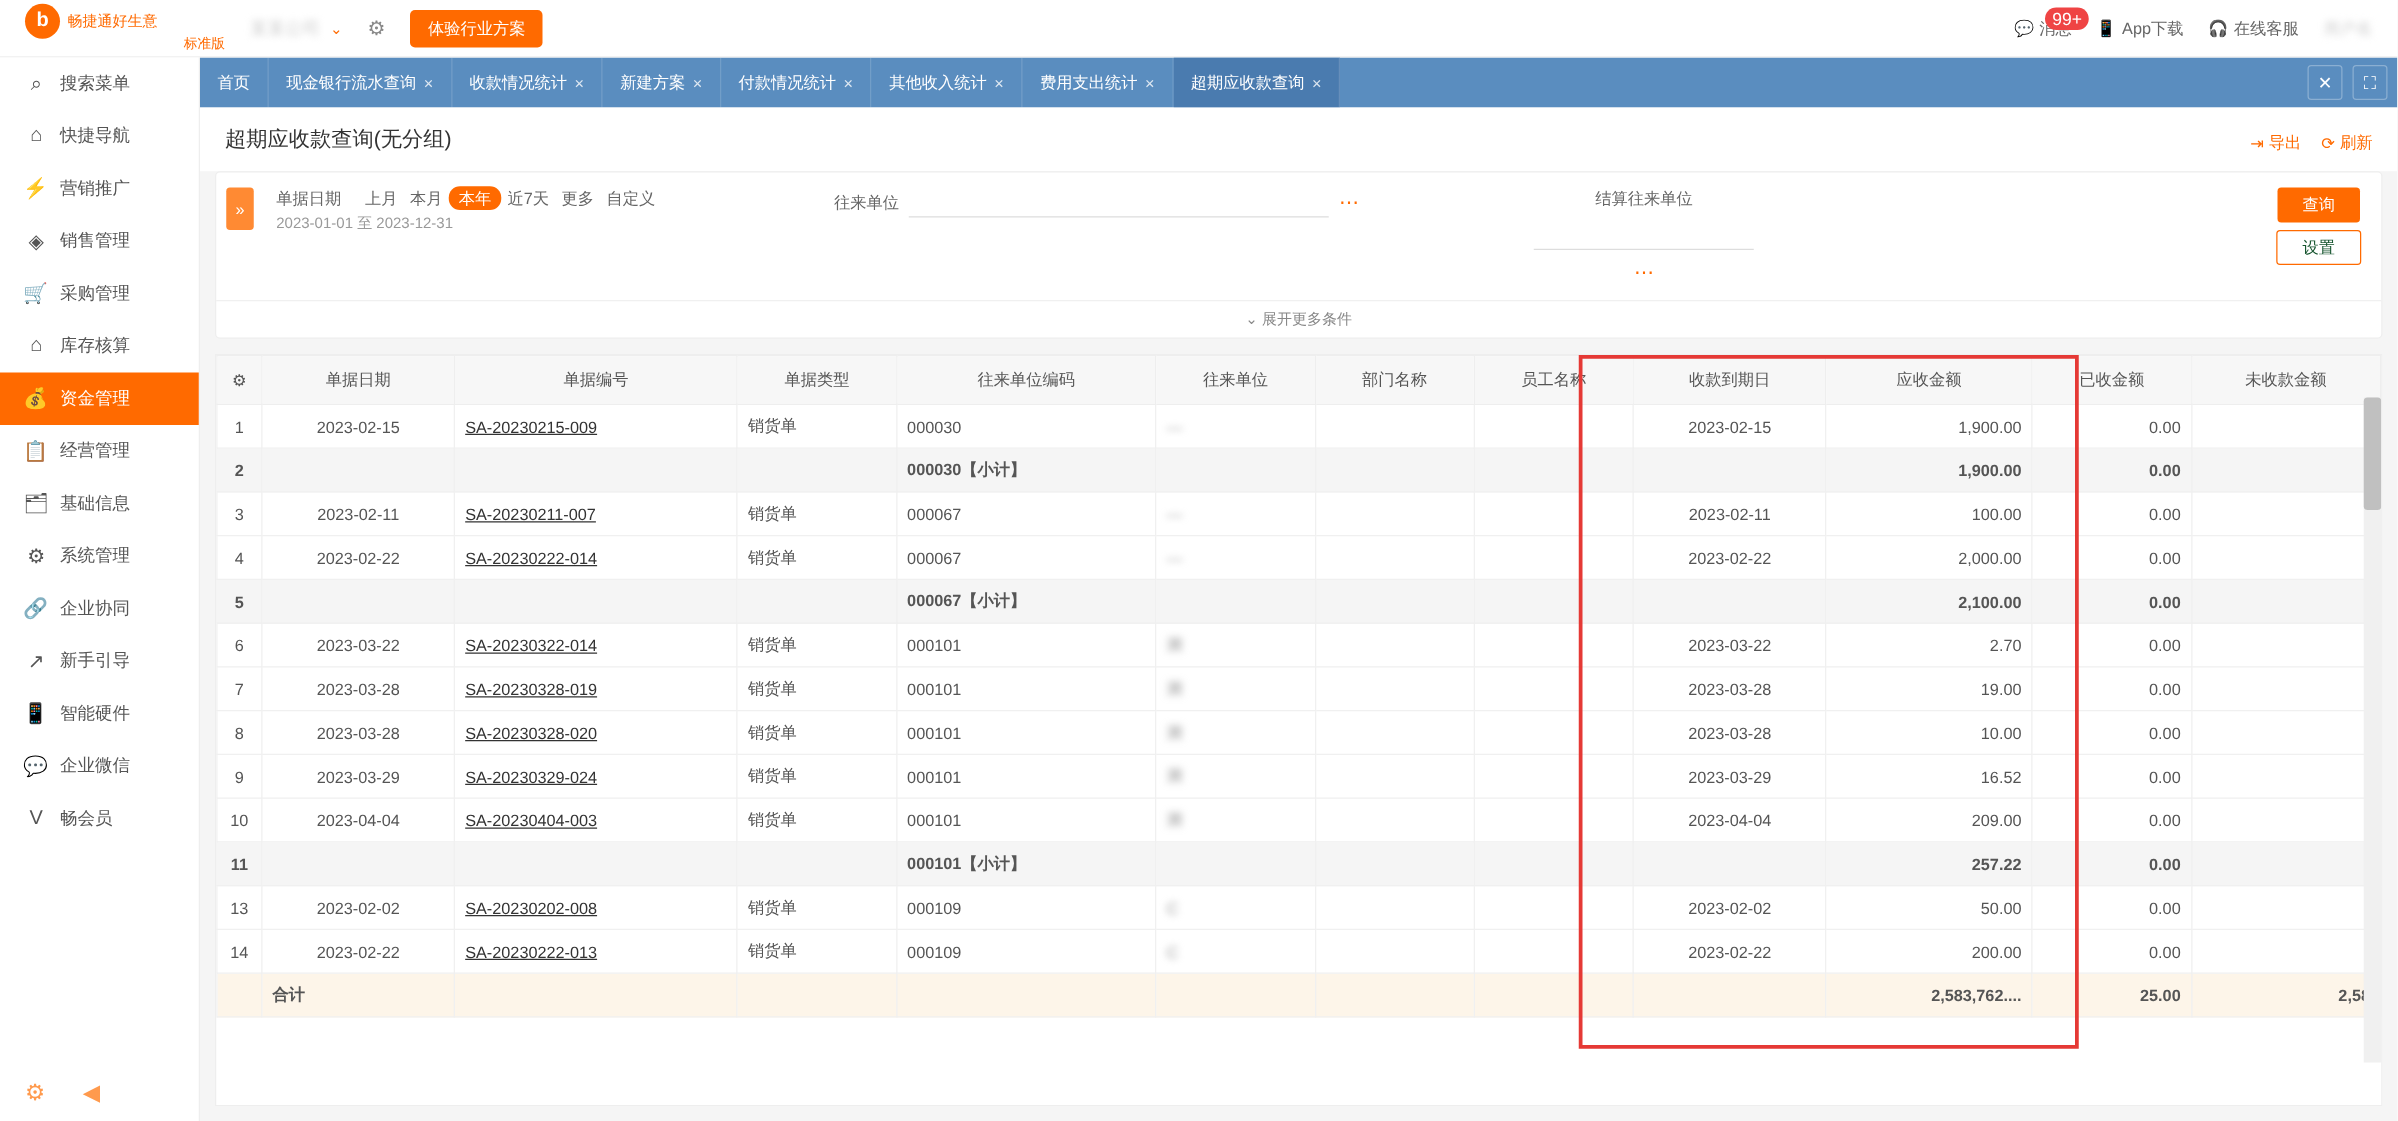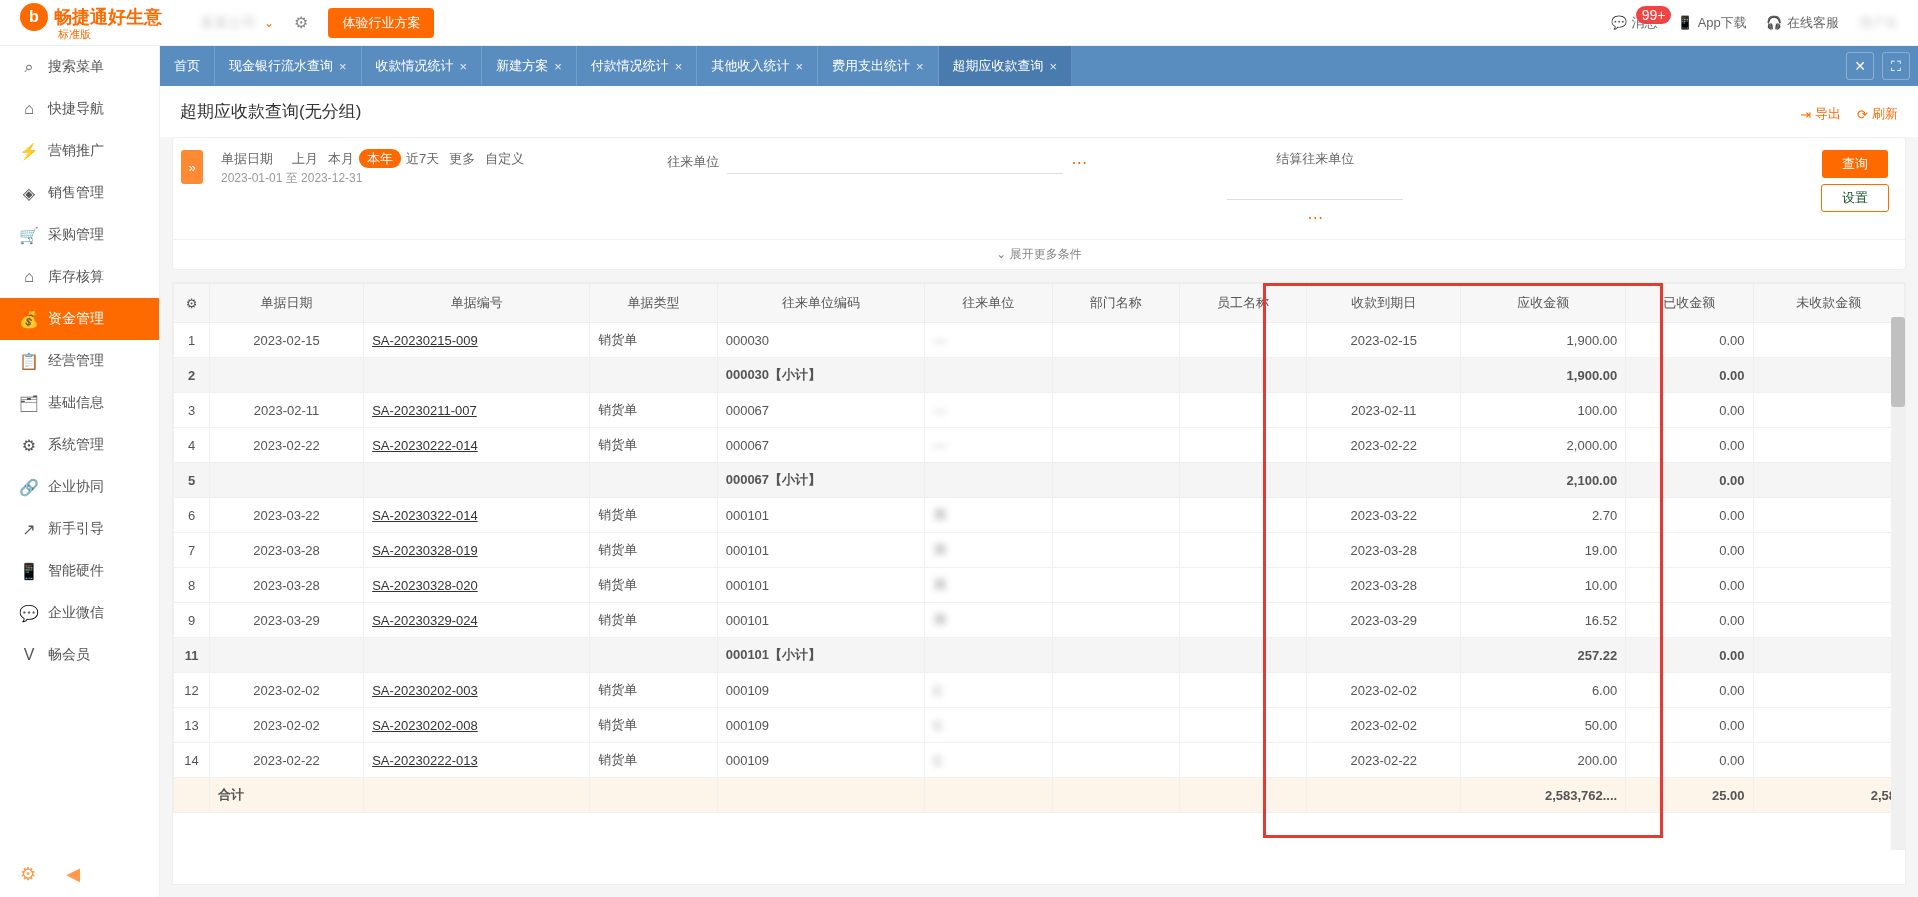--- a/index.html
+++ b/index.html
@@ -2,22 +2,22 @@
 <html><head>
   <meta charset="utf-8">
   <style>
     * { margin: 0; padding: 0; box-sizing: border-box; font-family: "Microsoft YaHei", Arial, sans-serif; }
     body { background: #f5f5f5; width: 1918px; height: 897px; overflow: hidden; }
     
     
     .top-header { height: 46px; background: #fff; display: flex; align-items: center; padding: 0 20px; border-bottom: 1px solid #eee; }
     .logo-area { display: flex; align-items: center; width: 160px; }
     .logo-icon { width: 28px; height: 28px; background: #ff6a00; border-radius: 50%; display:flex; align-items:center; justify-content:center; color:#fff; font-weight:bold; font-size:16px; }
-    .logo-text { margin-left: 6px; color: #ff6a00; font-size: 18px; font-weight: 700; text-align: right; }
-    .logo-sub { color: #ff6a00; font-size: 11px; margin-left: 38px; margin-top:-4px; }
+    .logo-text { margin-left: 6px; color: #ff6a00; font-size: 12px; font-weight: 400; text-align: right; }
+    .logo-sub { color: #ff6a00; font-size: 11px; margin-left: 38px; margin-top:-4px;text-align:right; }
     .org-area { display:flex; align-items:center; gap:8px; margin-left:20px; }
     .org-name { color:#ccc; font-size:14px; filter: blur(3px); }
     .dropdown-arrow { color:#ff6a00; font-size:12px; }
     .gear-icon { color:#888; font-size:16px; margin: 0 12px; }
     .trial-btn { background:#ff6a00; color:#fff; border:none; padding:6px 14px; border-radius:4px; font-size:13px; cursor:pointer; }
     .top-right { margin-left:auto; display:flex; align-items:center; gap:20px; color:#666; font-size:13px; }
     .top-right-item { display:flex; align-items:center; gap:4px; cursor:pointer; position:relative; }
     .badge { position:absolute; top:-8px; right:-14px; background:#ef4444; color:#fff; border-radius:10px; padding:1px 6px; font-size:14px; }
     .user-blur { color:#ccc; filter:blur(3px); }
 
@@ -408,45 +408,45 @@
               <td>销货单</td>
               <td>000101</td>
               <td><span class="blur-text">测</span></td>
               <td></td>
               <td></td>
               <td class="center">2023-03-29</td>
               <td class="num">16.52</td>
               <td class="num">0.00</td>
               <td></td>
             </tr>
+            <tr>
+              <td class="center">10</td>
+              <td class="center">2023-04-04</td>
+              <td><span class="doc-link">SA-20230404-003</span></td>
+              <td>销货单</td>
+              <td>000101</td>
+              <td><span class="blur-text">测</span></td>
+              <td></td>
+              <td></td>
+              <td class="center">2023-04-04</td>
+              <td class="num">209.00</td>
+              <td class="num">0.00</td>
+              <td></td>
+            </tr>
             <tr class="subtotal">
               <td class="center">11</td>
               <td></td>
               <td></td>
               <td></td>
               <td>000101【小计】</td>
               <td></td>
               <td></td>
               <td></td>
               <td></td>
               <td class="num">257.22</td>
-              <td class="num">0.00</td>
-              <td></td>
-            </tr>
-            <tr>
-              <td class="center">12</td>
-              <td class="center">2023-02-02</td>
-              <td><span class="doc-link">SA-20230202-003</span></td>
-              <td>销货单</td>
-              <td>000109</td>
-              <td><span class="blur-text">C</span></td>
-              <td></td>
-              <td></td>
-              <td class="center">2023-02-02</td>
-              <td class="num">6.00</td>
               <td class="num">0.00</td>
               <td></td>
             </tr>
             <tr>
               <td class="center">13</td>
               <td class="center">2023-02-02</td>
               <td><span class="doc-link">SA-20230202-008</span></td>
               <td>销货单</td>
               <td>000109</td>
               <td><span class="blur-text">C</span></td>

